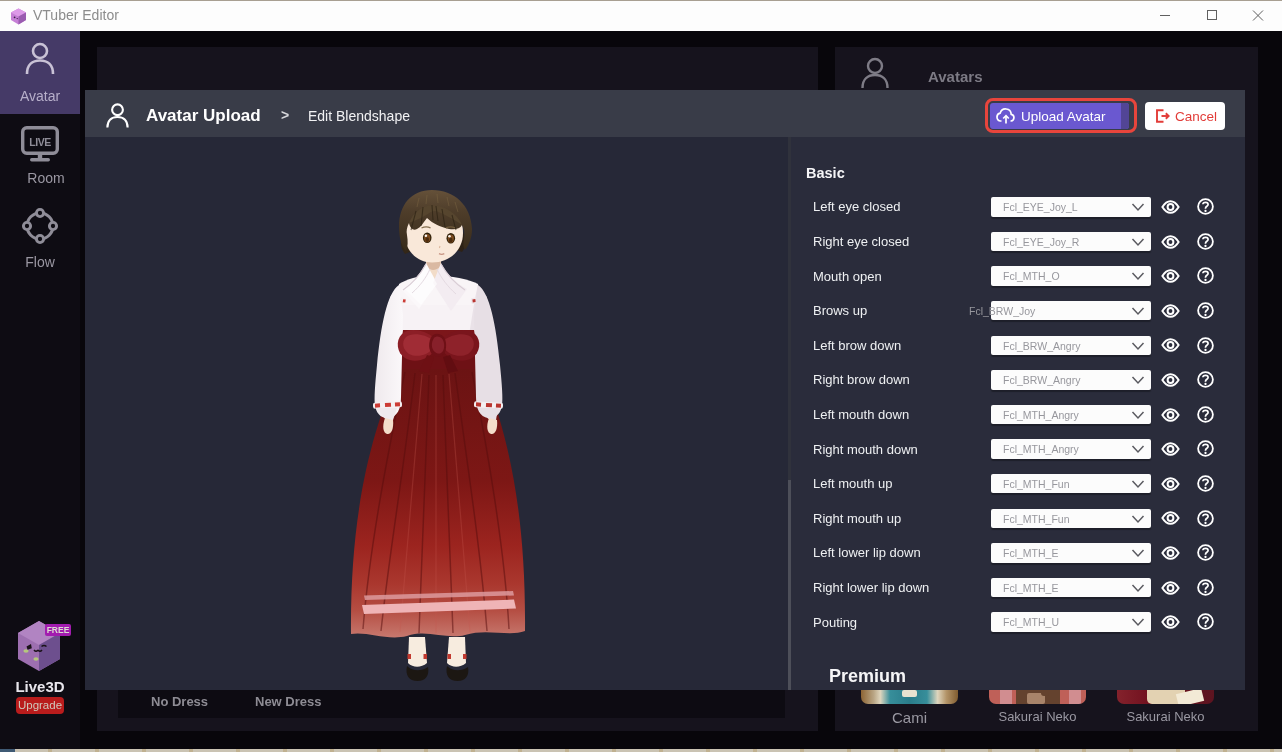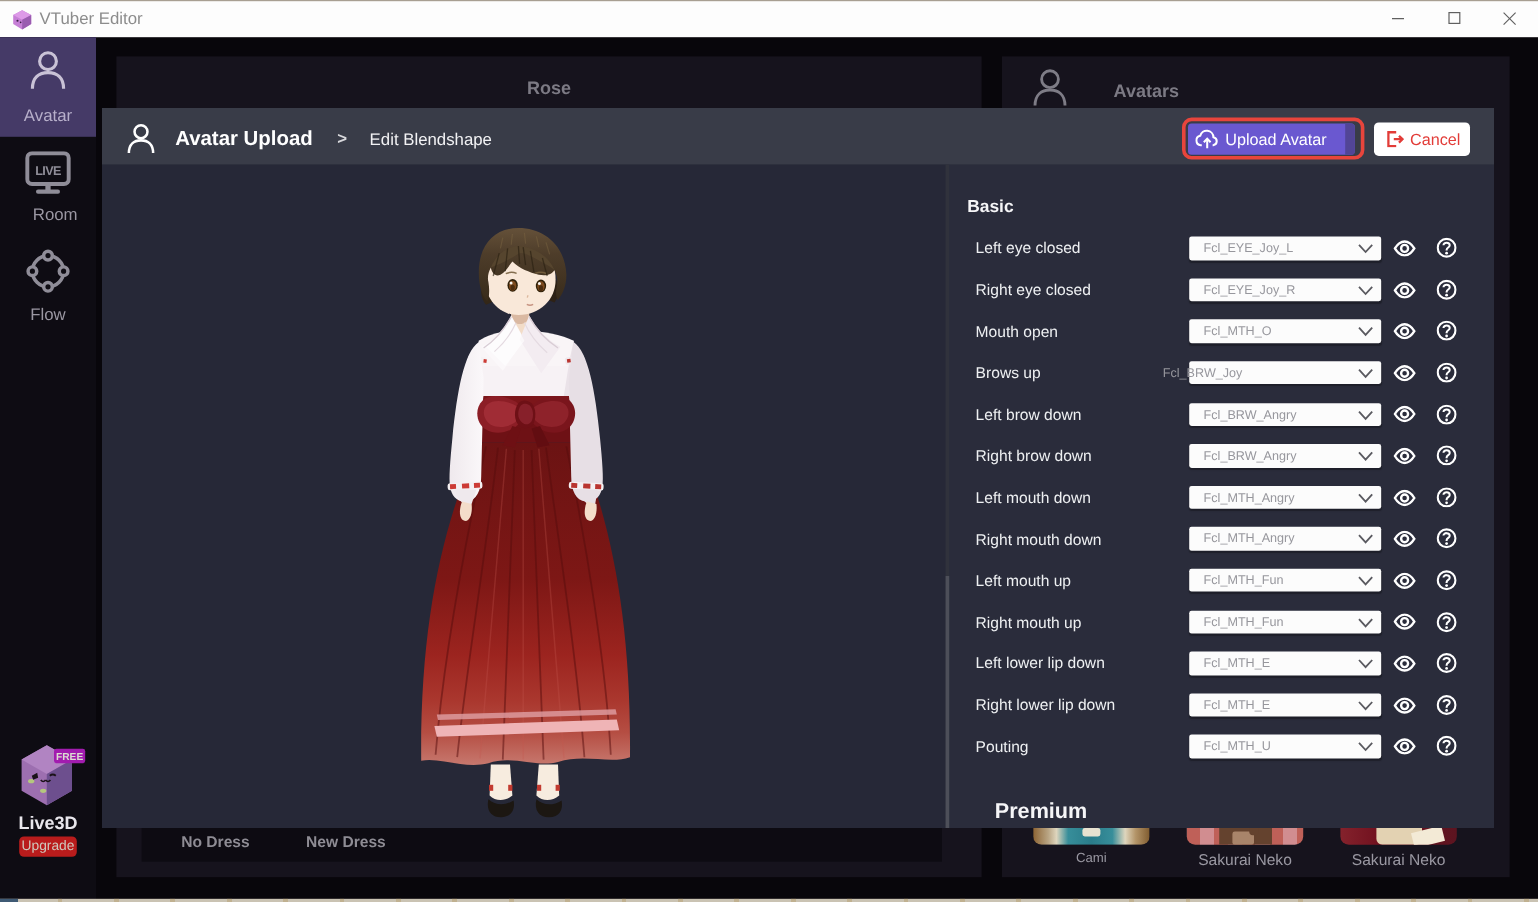--- a/index.html
+++ b/index.html
@@ -66,21 +66,20 @@
     <path d="M11.5 27.5 l4.5 -2.5 l0.8 4.2 l-4.2 1.5 z" fill="#1a1218"></path>
     <path d="M19 31 q2 2.5 4 0" stroke="#1a1218" stroke-width="1.4" fill="none"></path>
     <path d="M23 31 q2 2.5 4 0" stroke="#1a1218" stroke-width="1.4" fill="none"></path>
     <path d="M26.5 27.5 q2.5 -2 5 0" stroke="#1a1218" stroke-width="1.6" fill="none"></path>
   </svg>
   <div class="abs" style="left:45px;top:624px;width:26px;height:12px;background:#a21caf;border-radius:2px;color:#dcdcd2;font-size:8.5px;font-weight:bold;text-align:center;line-height:12px;">FREE</div>
   <div class="abs" style="left:0;top:678px;width:80px;text-align:center;font-size:15px;font-weight:bold;color:#e8e6ec;">Live3D</div>
   <div class="abs" style="left:16px;top:697px;width:48px;height:17px;background:#b91c1c;border-radius:4px;color:#cfc8bc;font-size:11.5px;text-align:center;line-height:17px;">Upgrade</div>
 
   <div class="abs" style="left:97px;top:47px;width:721px;height:684px;background:#16131d;"></div>
-  <div class="abs" style="left:97px;top:65px;width:721px;text-align:center;font-size:15px;font-weight:bold;color:#7c7a84;">Rose</div>
 
   <div class="abs" style="left:118px;top:690px;width:667px;height:28px;background:#0d0b12;"></div>
   <div class="abs" style="left:151px;top:694px;font-size:13px;font-weight:bold;color:#8e8c94;">No Dress</div>
   <div class="abs" style="left:255px;top:694px;font-size:13px;font-weight:bold;color:#8e8c94;">New Dress</div>
 
   <div class="abs" style="left:835px;top:47px;width:423px;height:684px;background:#16131d;"></div>
   <svg class="abs" style="left:860px;top:57px;" width="30" height="33" viewBox="0 0 30 33">
     <circle cx="15" cy="9" r="7" fill="none" stroke="#7e7c86" stroke-width="2.4"></circle>
     <path d="M2.5 31 C2.5 22 8 18 15 18 C22 18 27.5 22 27.5 31" fill="none" stroke="#7e7c86" stroke-width="2.4"></path>
   </svg>
@@ -92,21 +91,21 @@
   </div>
   <div class="abs" style="left:989px;top:690px;width:97px;height:14px;border-radius:0 0 7px 7px;overflow:hidden;background:repeating-linear-gradient(90deg,#bf6058 0 11px,#d18d90 11px 23px);">
     <div class="abs" style="left:27px;top:0;width:44px;height:14px;background:#64422e;"></div>
     <div class="abs" style="left:38px;top:3px;width:18px;height:11px;background:#a8846a;border-radius:2px;"></div>
     <div class="abs" style="left:52px;top:0;width:8px;height:6px;background:#64422e;border-radius:0 0 3px 3px;"></div>
   </div>
   <div class="abs" style="left:1117px;top:690px;width:97px;height:14px;border-radius:0 0 7px 7px;overflow:hidden;background:linear-gradient(90deg,#84222c 0%,#70101e 35%,#5c1420 100%);">
     <div class="abs" style="left:30px;top:0;width:38px;height:14px;background:#e3d2b2;border-radius:0 0 5px 5px;"></div>
     <div class="abs" style="left:60px;top:1px;width:26px;height:13px;background:#f3ead6;transform:rotate(-14deg);"></div>
   </div>
-  <div class="abs" style="left:861px;top:709px;width:97px;text-align:center;font-size:11px;color:#9a98a2;">Cami</div>
+  <div class="abs" style="left:861px;top:709px;width:97px;text-align:center;font-size:15px;color:#9a98a2;">Cami</div>
   <div class="abs" style="left:989px;top:709px;width:97px;text-align:center;font-size:13px;color:#9a98a2;">Sakurai Neko</div>
   <div class="abs" style="left:1117px;top:709px;width:97px;text-align:center;font-size:13px;color:#9a98a2;">Sakurai Neko</div>
 
   <div class="abs" style="left:85px;top:90px;width:1160px;height:600px;background:#2a2c3b;"></div>
   <div class="abs" style="left:85px;top:137px;width:703px;height:553px;background:#262837;"></div>
 
   <div class="abs" style="left:85px;top:90px;width:1160px;height:47px;background:#393c48;"></div>
   <svg class="abs" style="left:105px;top:103px;" width="25" height="26" viewBox="0 0 25 27">
     <circle cx="12.5" cy="7" r="5.6" fill="none" stroke="#ffffff" stroke-width="2.2"></circle>
     <path d="M2 25.5 C2 18 6.5 14.5 12.5 14.5 C18.5 14.5 23 18 23 25.5" fill="none" stroke="#ffffff" stroke-width="2.2"></path>

